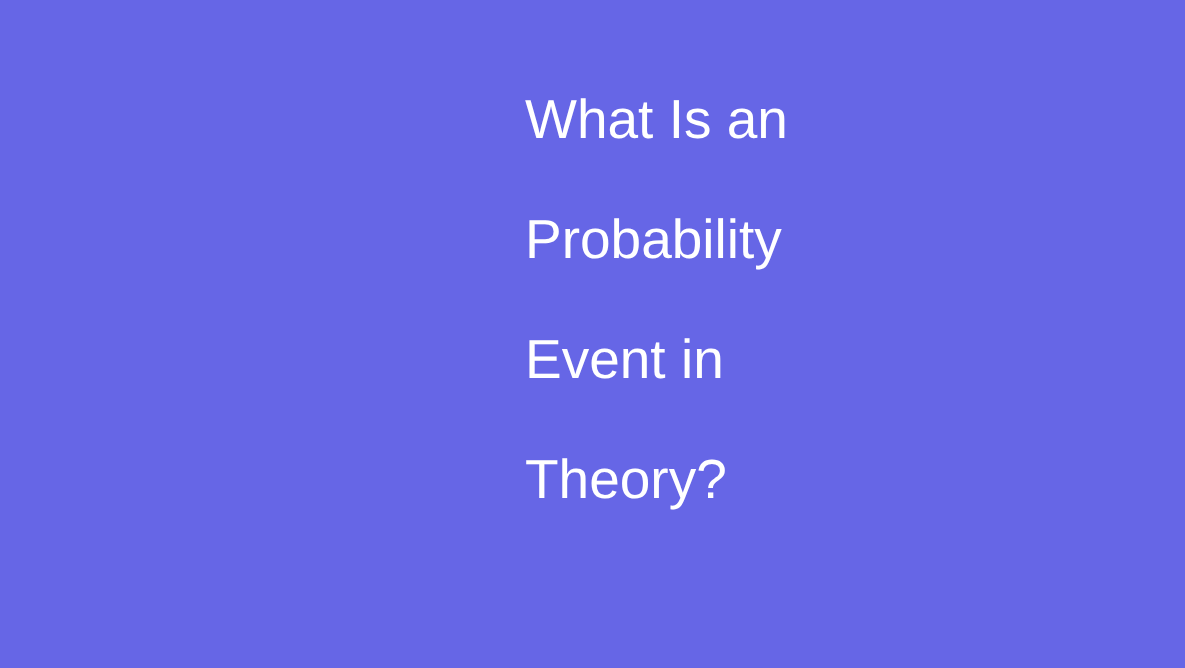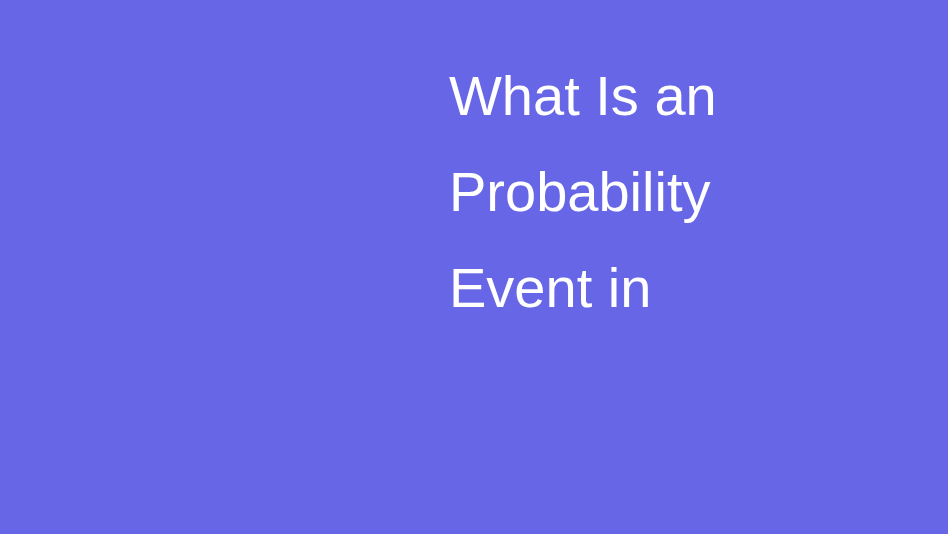--- a/index.html
+++ b/index.html
@@ -30,32 +30,32 @@
     left: 420px;
     top: 48px;
     width: 340px;
     text-align: left;
   }
 
   .title-line {
     display: block;
     color: #ffffff;
     font-family: "Liberation Sans", sans-serif;
-    font-size: 56px;
+    font-size: 44px;
     font-weight: 400;
     line-height: 96px;
     letter-spacing: 0px;
     white-space: nowrap;
-    margin-left: 29px;
   }
 </style>
 </head>
 <body>
 
 <div class="slide">
 
   <div class="title-block">
     <span class="title-line">What Is an</span>
     <span class="title-line">Probability</span>
     <span class="title-line">Event in</span>
+    <span class="title-line">Theory?</span>
   </div>
 
 </div>
 
 </body></html>

